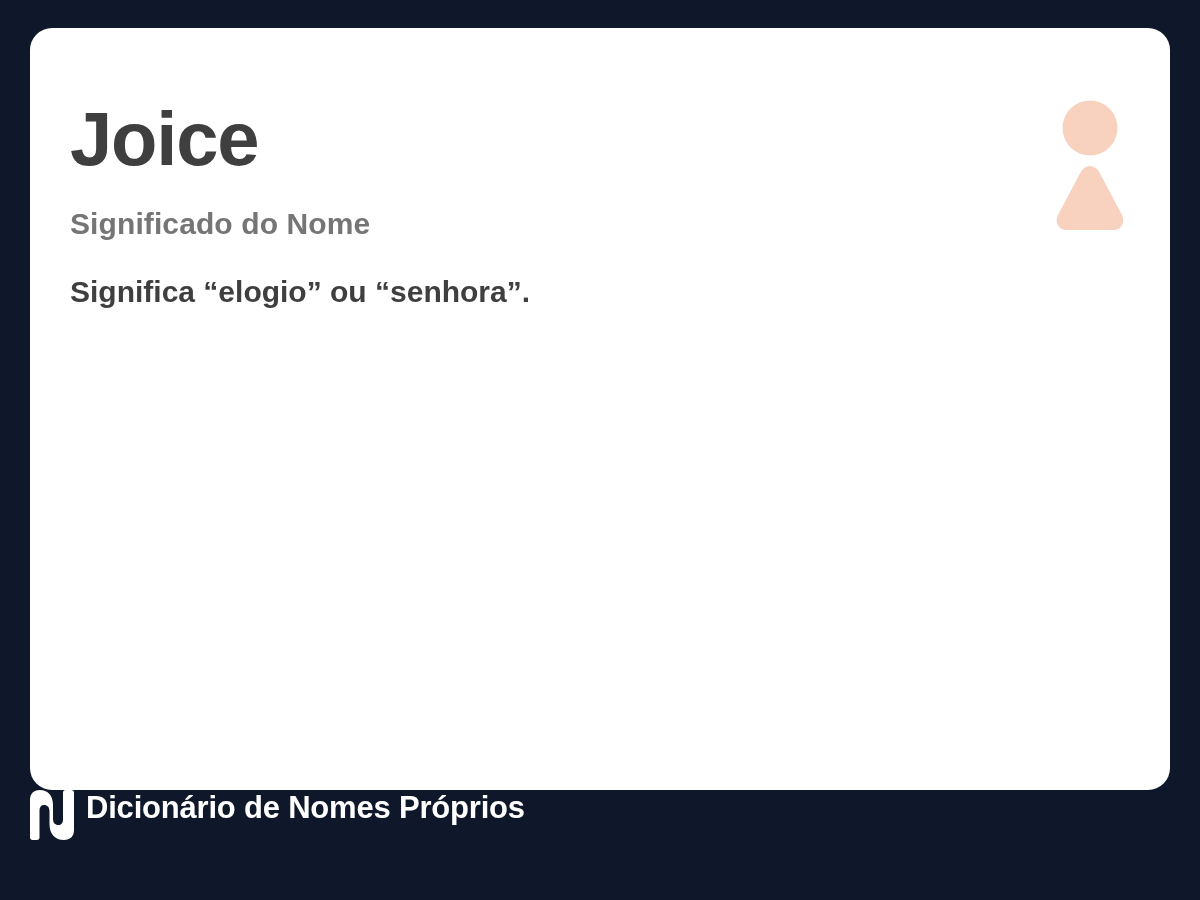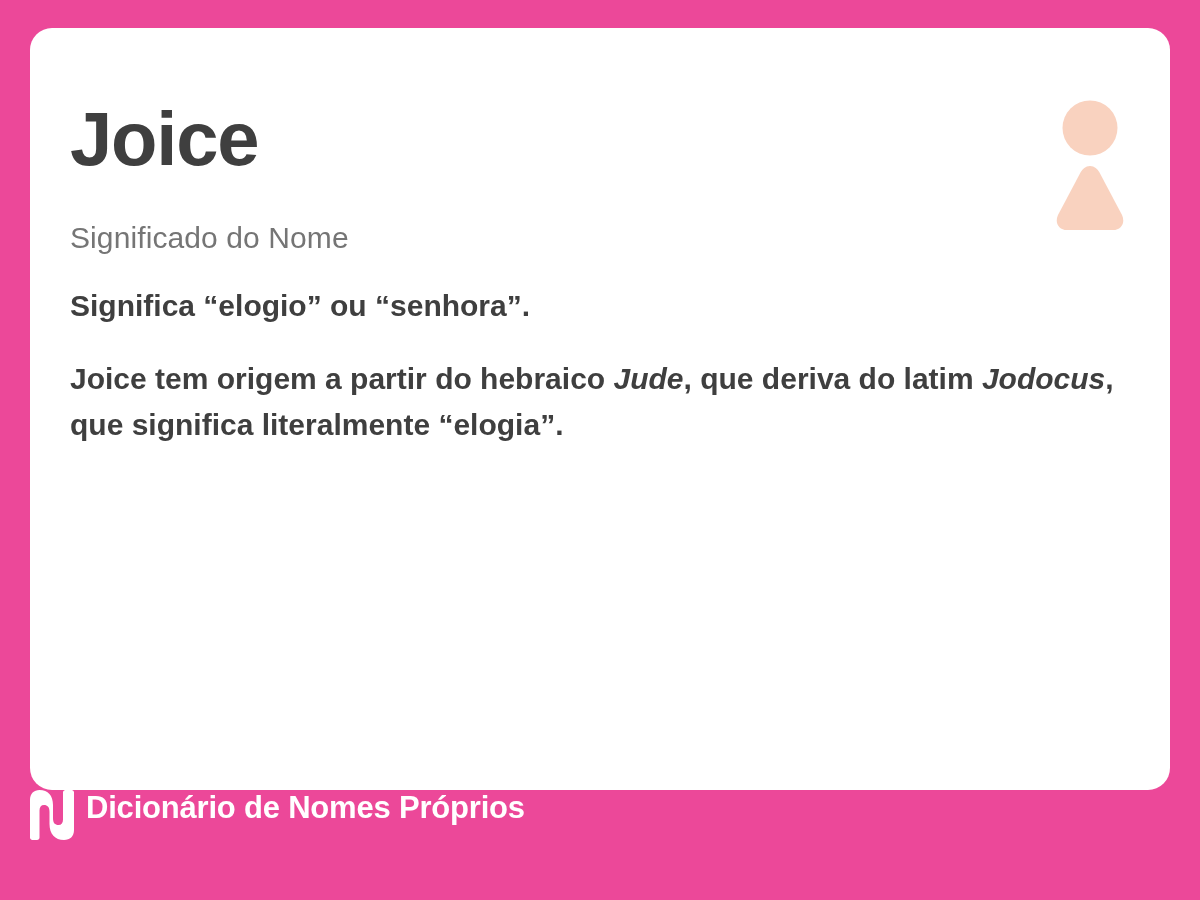--- a/index.html
+++ b/index.html
@@ -10,21 +10,21 @@
     width: 1200px;
     height: 900px;
     overflow: hidden;
     font-family: "Liberation Sans", sans-serif;
     background: #e95a20;
   }
   #stage {
     position: relative;
     width: 1200px;
     height: 900px;
-    background: #ec4899;
+    background: #0f172a;
   }
 
   
   #card {
     position: absolute;
     left: 30px;
     top: 28px;
     width: 1140px;
     height: 762px;
     background: #ffffff;
@@ -52,24 +52,24 @@
     font-size: 76px;
     font-weight: bold;
     color: #3f3f3f;
     letter-spacing: -1.2px;
     line-height: 1.02;
     margin: 0 0 0 0;
     white-space: nowrap;
   }
   #section-label {
     font-size: 30px;
-    font-weight: normal;
+    font-weight: bold;
     color: #757575;
     letter-spacing: 0.1px;
-    margin: 43px 0 0 0;
+    margin: 29px 0 0 0;
   }
   .paragraph {
     font-size: 30px;
     font-weight: bold;
     color: #3f3f3f;
     line-height: 1.52;
     margin: 28px 0 0 0;
     max-width: 1055px;
   }
   .paragraph em {
@@ -123,21 +123,20 @@
     </div>
 
     <div id="content">
 
       <h1 id="name-title">Joice</h1>
 
       <div id="section-label">Significado do Nome</div>
 
       <p class="paragraph"><span>Significa “elogio” ou “senhora”.</span></p>
 
-      <p class="paragraph"><span>Joice tem origem a partir do hebraico </span><em>Jude</em><span>, que deriva do latim </span><em>Jodocus</em><span>, que significa literalmente “elogia”.</span></p>
 
     </div>
   </div>
 
   <div id="footer">
     <div id="brand-logo">
       <svg width="46" height="50" viewBox="0 0 46 50" aria-hidden="true">
         <path d="M2 10
                  C 2 3.5 6 0 11.5 0
                  C 20 0 25 5.5 25 15

